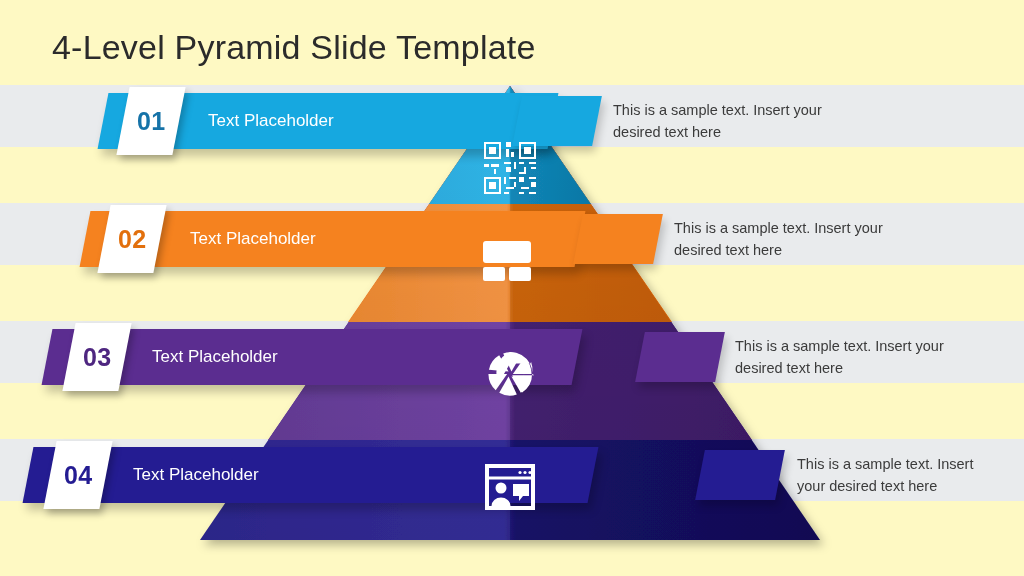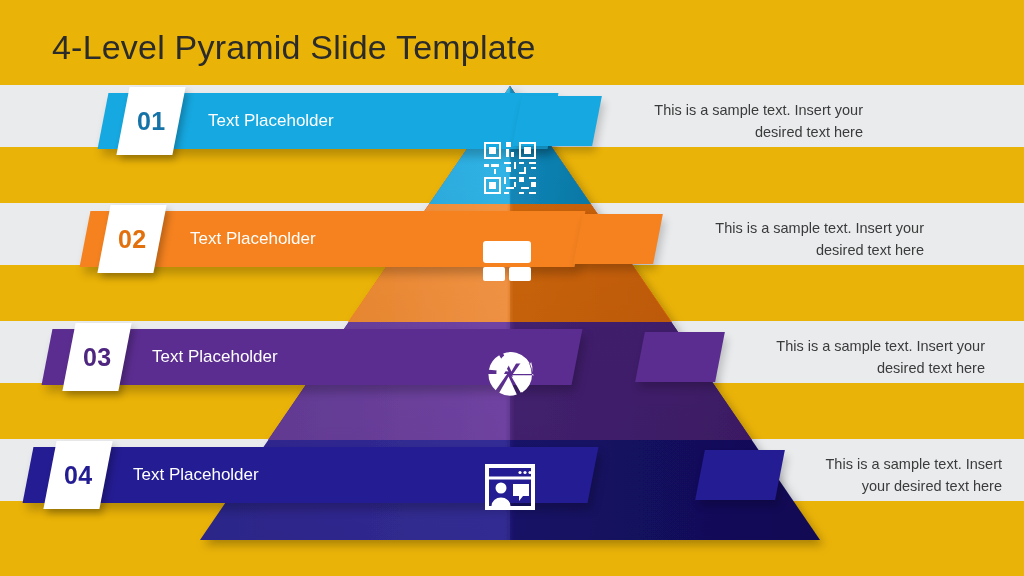--- a/index.html
+++ b/index.html
@@ -2,21 +2,21 @@
 <html><head>
 <meta charset="utf-8">
 <style>
   html,body{margin:0;padding:0;}
   body{
     width:1024px;height:576px;overflow:hidden;
     background:#ffffff;
     font-family:"Liberation Sans", sans-serif;
     position:relative;
   }
-  #stage{position:absolute;left:0;top:0;width:1024px;height:576px;overflow:hidden;background:#eab308;}
+  #stage{position:absolute;left:0;top:0;width:1024px;height:576px;overflow:hidden;background:#fef9c3;}
 
   
   .title{
     position:absolute;left:52px;top:28px;
     font-size:34px;font-weight:400;color:#2b2b2b;
     letter-spacing:.2px;white-space:nowrap;
   }
 
   
   .gray-band{position:absolute;left:0;width:1024px;background:#e9ebed;}
@@ -52,21 +52,20 @@
     position:absolute;height:50px;
     transform:skewX(-11deg);
     box-shadow:4px 6px 8px rgba(0,0,0,.20);
   }
 
   
   .desc{
     position:absolute;
     font-size:14.5px;line-height:1.55;color:#3b3b3b;
     font-weight:400;
-    text-align:right;
   }
 
   
   .icon-wrap{position:absolute;}
 </style>
 </head>
 <body>
 
 <div id="stage">
 

